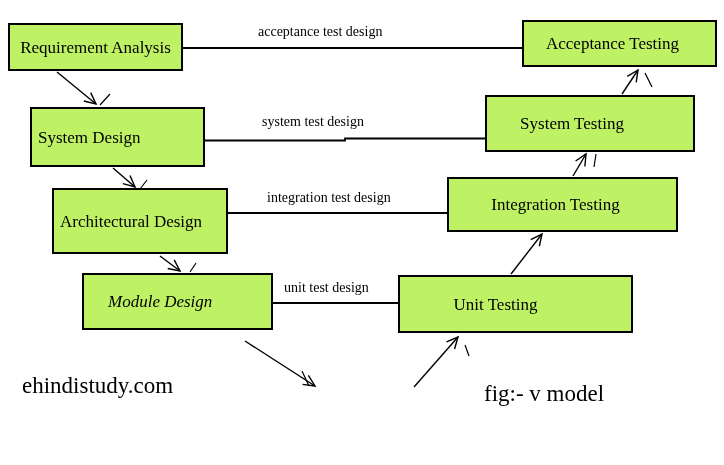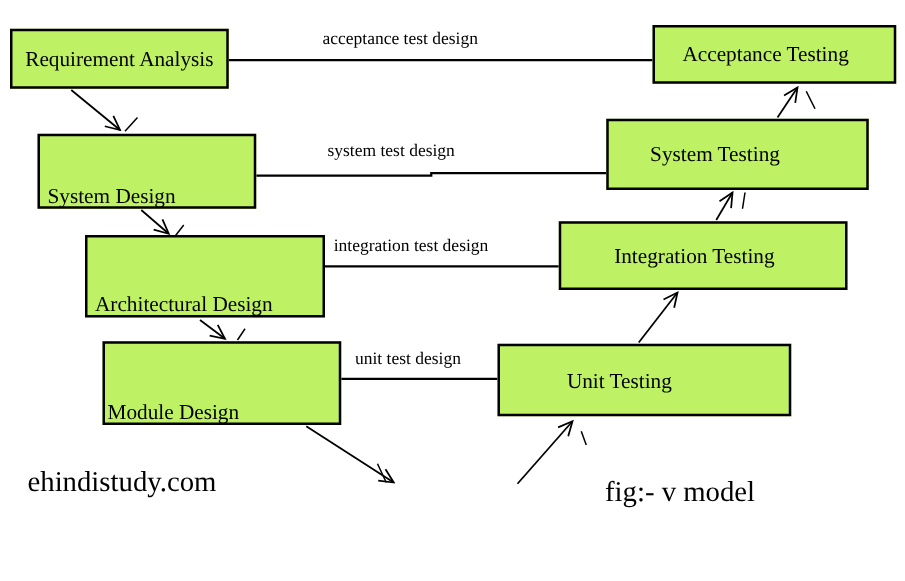--- a/index.html
+++ b/index.html
@@ -27,21 +27,21 @@
     box-sizing: border-box;
     border: 2px solid #000000;
     background: #bef264;
     display: flex;
     align-items: center;
     font-size: 17px;
     line-height: 1;
     white-space: nowrap;
   }
   .node.center { justify-content: center; }
-  .node.left   { justify-content: flex-start; align-items: flex-end; }
+  .node.left   { justify-content: flex-start; }
   .edge-label {
     position: absolute;
     font-size: 14px;
     line-height: 1;
     white-space: nowrap;
   }
   .free-text {
     position: absolute;
     font-size: 23px;
     line-height: 1;
@@ -85,25 +85,25 @@
   </svg>
 
   <div class="node center" style="left:8px;   top:23px;  width:175px; height:48px;">
     <span>Requirement Analysis</span>
   </div>
 
   <div class="node left" style="left:30px;  top:107px; width:175px; height:60px; padding-left:6px;">
     <span>System Design</span>
   </div>
 
-  <div class="node left" style="left:52px;  top:188px; width:192px; height:66px; padding-left:6px;margin-left:16px;">
+  <div class="node left" style="left:52px;  top:188px; width:176px; height:66px; padding-left:6px;">
     <span>Architectural Design</span>
   </div>
 
-  <div class="node left" style="left:82px;  top:273px; width:191px; height:67px; padding-left:2px;">
+  <div class="node left" style="left:82px;  top:273px; width:191px; height:57px; padding-left:24px;font-style:italic;">
     <span>Module Design</span>
   </div>
 
 
   <div class="node center" style="left:398px; top:275px; width:235px; height:58px; padding-right:40px;">
     <span>Unit Testing</span>
   </div>
 
   <div class="node center" style="left:447px; top:177px; width:231px; height:55px; padding-right:14px;">
     <span>Integration Testing</span>

